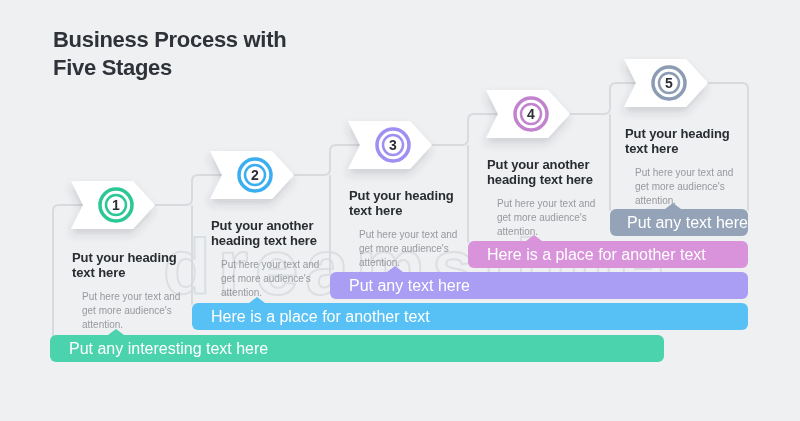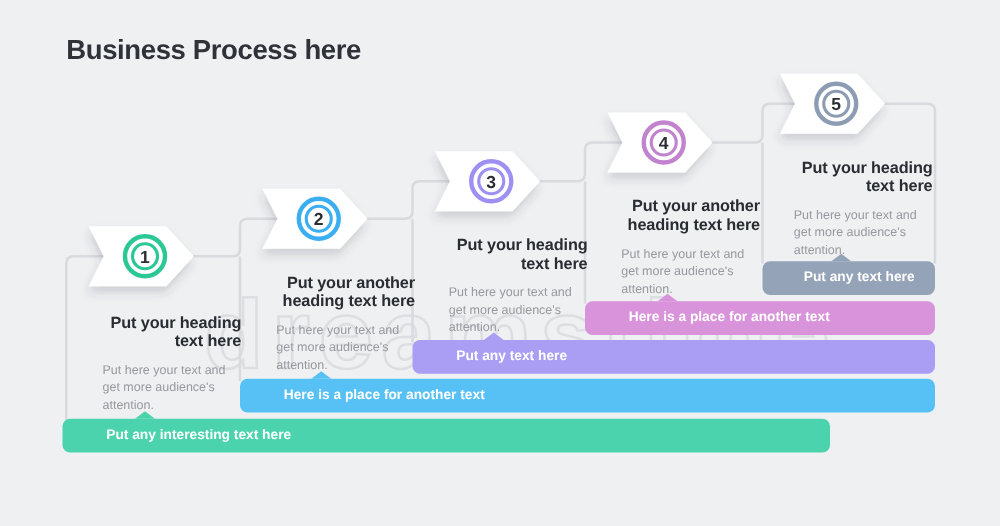--- a/index.html
+++ b/index.html
@@ -21,48 +21,49 @@
     font-size:22px;font-weight:bold;line-height:1.27;letter-spacing:-0.3px;
     color:#2f3238;
   }
   .title span{display:block;}
   
   svg.scene{position:absolute;left:0;top:0;z-index:2;}
   
   .stage-text{position:absolute;width:121px;z-index:3;}
   .stage-text h3{
     margin:0 0 8px 0;font-size:13px;font-weight:bold;line-height:1.17;
-    letter-spacing:-0.1px;color:#292c31;text-align:right;
+    letter-spacing:-0.1px;color:#292c31;
   }
   .stage-text p{
     margin:10px;font-size:10px;line-height:1.38;color:#97999e;
   }
   
   .bar{
     position:absolute;height:27px;border-radius:6px;z-index:3;
   }
   .bar .notch{
     position:absolute;top:-6px;left:57px;width:0;height:0;
     border-left:8px solid transparent;border-right:8px solid transparent;
     border-bottom:6px solid currentColor;
   }
   .bar .bar-label{
     display:block;padding-left:19px;color:#ffffff;
-    font-size:11px;font-weight:bold;line-height:27px;white-space:nowrap;margin-left:16px;
+    font-size:16px;font-weight:normal;line-height:27px;white-space:nowrap;
   }
 </style>
 </head>
 <body>
 
 <div id="canvas" style="background-color: rgb(238, 240, 242);">
 
   <div class="watermark">dreamstime</div>
 
   <div class="title" style="color: rgb(47, 50, 56);">
-    <span>Business Process here</span>
+    <span>Business Process with</span>
+    <span>Five Stages</span>
   </div>
 
   <svg class="scene" width="800" height="421" viewBox="0 0 800 421">
     <defs>
       <filter id="ashadow" x="-30%" y="-30%" width="160%" height="180%">
         <feDropShadow dx="-1" dy="5" stdDeviation="4" flood-color="#3a3f46" flood-opacity="0.18"></feDropShadow>
       </filter>
     </defs>
 
     <g stroke="#d8dade" stroke-width="2" fill="none" stroke-linecap="round">

